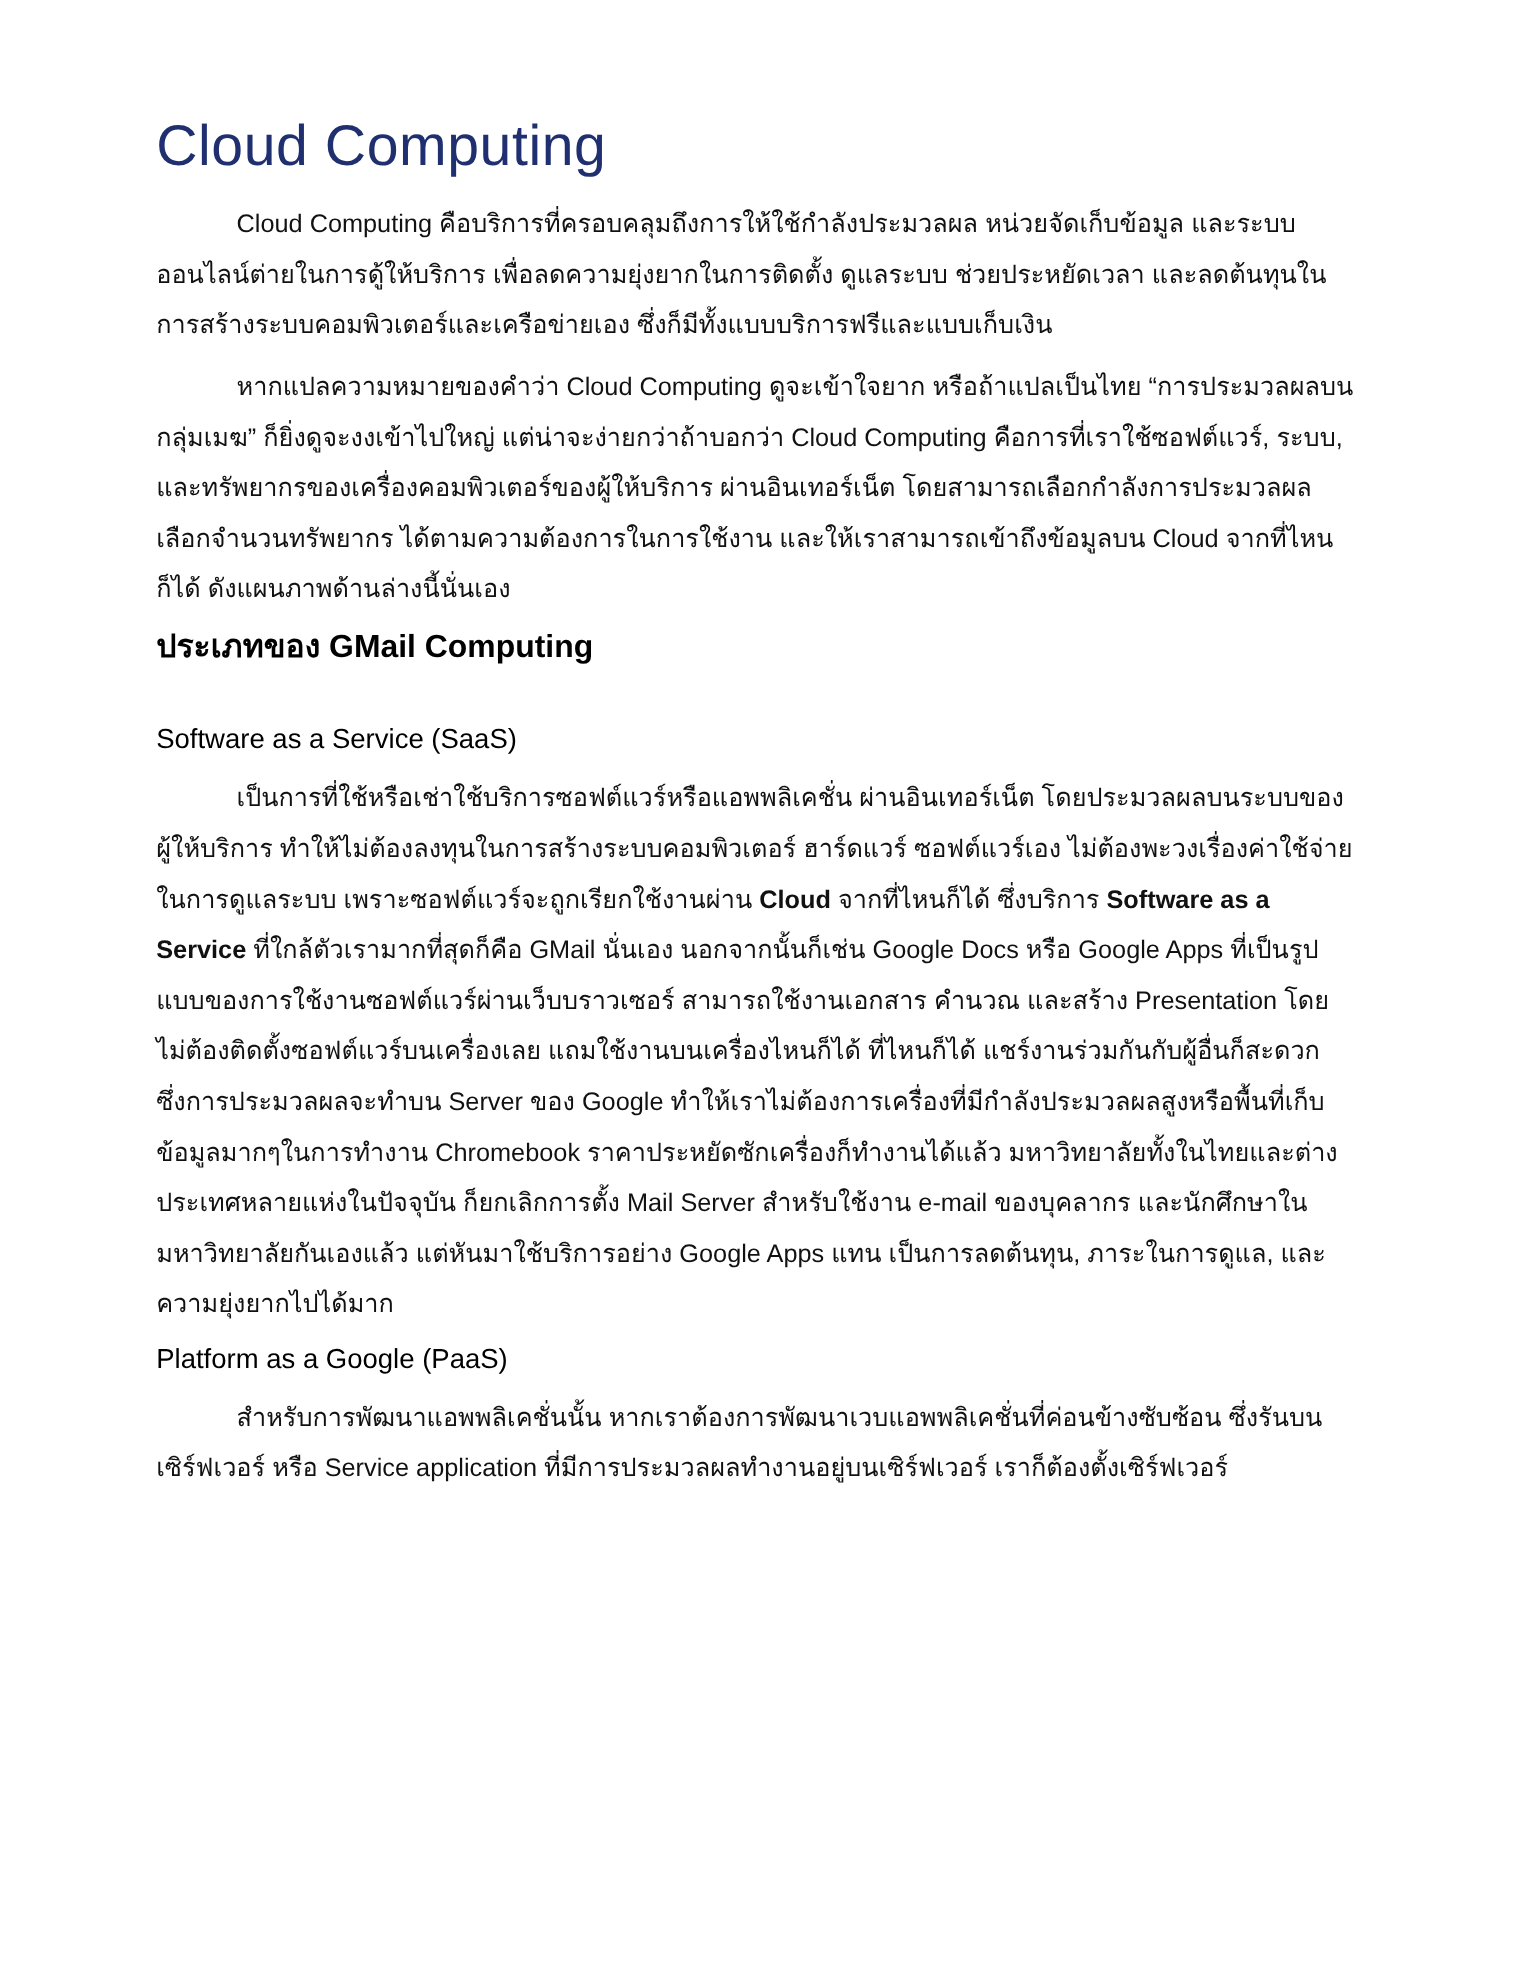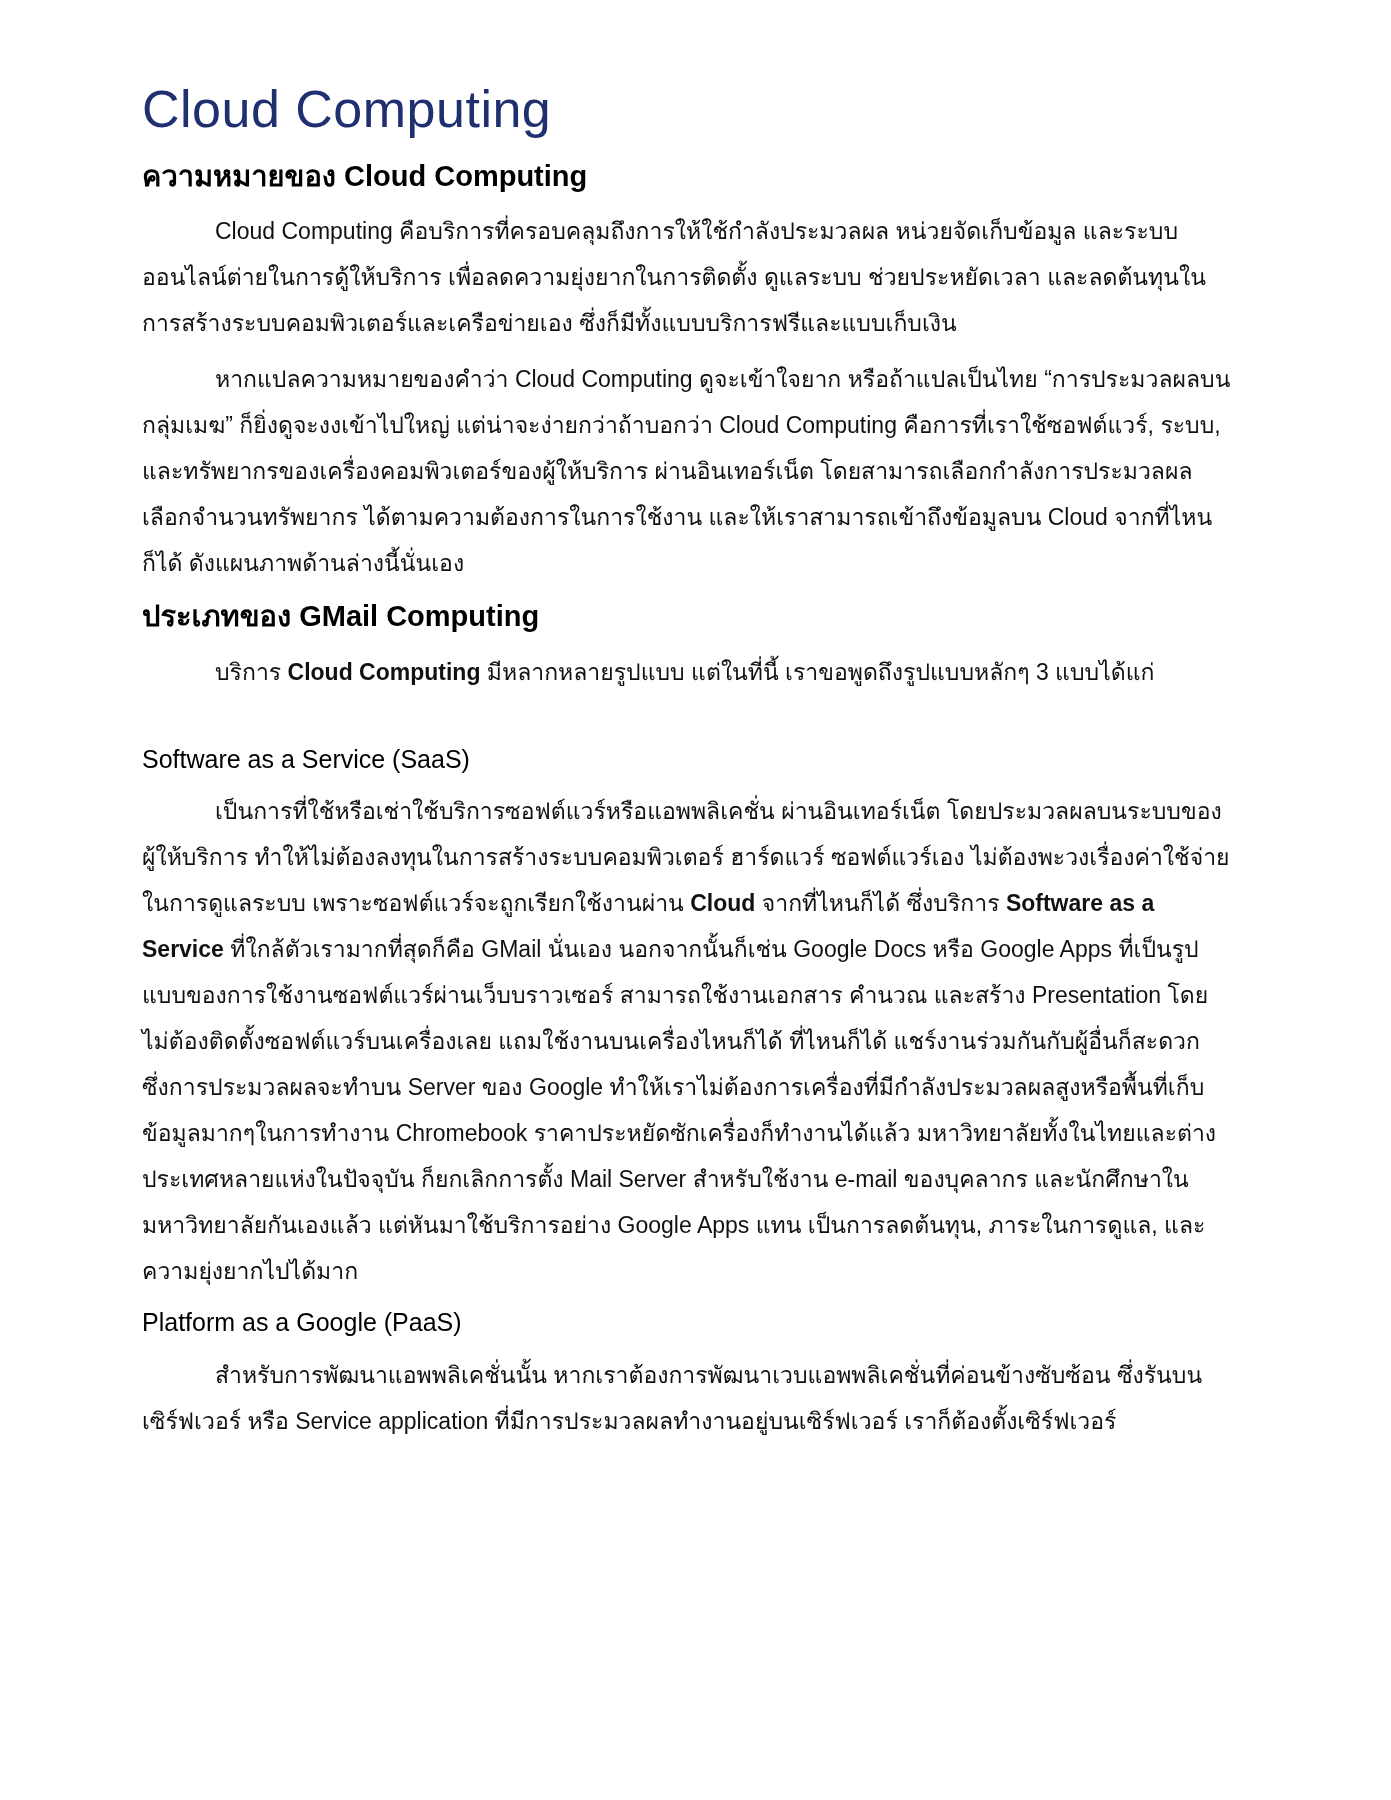--- a/index.html
+++ b/index.html
@@ -7,21 +7,21 @@
     padding: 0;
     background: #ffffff;
   }
   .page {
     position: relative;
     width: 1391px;
     height: 1800px;
     margin: 0 auto;
     background: #ffffff;
     box-sizing: border-box;
-    padding: 80px 160px 0 142px;
+    padding: 104px 160px 0 142px;
     font-family: "Liberation Sans", "DejaVu Sans", sans-serif;
     color: #111111;
     overflow: hidden;
   }
   .doc-title {
     margin: 0 0 16px 0;
     font-size: 52px;
     line-height: 1.15;
     font-weight: 400;
     color: #1f2f70;
@@ -55,29 +55,27 @@
     font-weight: 700;
   }
 </style>
 </head>
 <body>
 
 <div class="page">
 
   <h1 class="doc-title">Cloud Computing</h1>
 
-  <h2 class="heading">ความหมายของ Cloud Computing</h2>
 
   <p class="para">Cloud Computing คือบริการที่ครอบคลุมถึงการให้ใช้กำลังประมวลผล หน่วยจัดเก็บข้อมูล และระบบออนไลน์ต่ายในการดู้ให้บริการ เพื่อลดความยุ่งยากในการติดตั้ง ดูแลระบบ ช่วยประหยัดเวลา และลดต้นทุนในการสร้างระบบคอมพิวเตอร์และเครือข่ายเอง ซึ่งก็มีทั้งแบบบริการฟรีและแบบเก็บเงิน</p>
 
   <p class="para">หากแปลความหมายของคำว่า Cloud Computing ดูจะเข้าใจยาก หรือถ้าแปลเป็นไทย “การประมวลผลบนกลุ่มเมฆ” ก็ยิ่งดูจะงงเข้าไปใหญ่ แต่น่าจะง่ายกว่าถ้าบอกว่า Cloud Computing คือการที่เราใช้ซอฟต์แวร์, ระบบ, และทรัพยากรของเครื่องคอมพิวเตอร์ของผู้ให้บริการ ผ่านอินเทอร์เน็ต โดยสามารถเลือกกำลังการประมวลผล เลือกจำนวนทรัพยากร ได้ตามความต้องการในการใช้งาน และให้เราสามารถเข้าถึงข้อมูลบน Cloud จากที่ไหนก็ได้ ดังแผนภาพด้านล่างนี้นั่นเอง</p>
 
   <h2 class="heading">ประเภทของ GMail Computing</h2>
 
-  <p class="para"><span>บริการ </span><span class="run-bold">Cloud Computing</span><span> มีหลากหลายรูปแบบ แต่ในที่นี้ เราขอพูดถึงรูปแบบหลักๆ 3 แบบได้แก่</span></p>
 
   <h3 class="subheading gap-above">Software as a Service (SaaS)</h3>
 
   <p class="para"><span>เป็นการที่ใช้หรือเช่าใช้บริการซอฟต์แวร์หรือแอพพลิเคชั่น ผ่านอินเทอร์เน็ต โดยประมวลผลบนระบบของผู้ให้บริการ ทำให้ไม่ต้องลงทุนในการสร้างระบบคอมพิวเตอร์ ฮาร์ดแวร์ ซอฟต์แวร์เอง ไม่ต้องพะวงเรื่องค่าใช้จ่ายในการดูแลระบบ เพราะซอฟต์แวร์จะถูกเรียกใช้งานผ่าน </span><span class="run-bold">Cloud</span><span> จากที่ไหนก็ได้ ซึ่งบริการ </span><span class="run-bold">Software as a Service</span><span> ที่ใกล้ตัวเรามากที่สุดก็คือ GMail นั่นเอง นอกจากนั้นก็เช่น Google Docs หรือ Google Apps ที่เป็นรูปแบบของการใช้งานซอฟต์แวร์ผ่านเว็บบราวเซอร์ สามารถใช้งานเอกสาร คำนวณ และสร้าง Presentation โดยไม่ต้องติดตั้งซอฟต์แวร์บนเครื่องเลย แถมใช้งานบนเครื่องไหนก็ได้ ที่ไหนก็ได้ แชร์งานร่วมกันกับผู้อื่นก็สะดวก ซึ่งการประมวลผลจะทำบน Server ของ Google ทำให้เราไม่ต้องการเครื่องที่มีกำลังประมวลผลสูงหรือพื้นที่เก็บข้อมูลมากๆในการทำงาน Chromebook ราคาประหยัดซักเครื่องก็ทำงานได้แล้ว มหาวิทยาลัยทั้งในไทยและต่างประเทศหลายแห่งในปัจจุบัน ก็ยกเลิกการตั้ง Mail Server สำหรับใช้งาน e-mail ของบุคลากร และนักศึกษาในมหาวิทยาลัยกันเองแล้ว แต่หันมาใช้บริการอย่าง Google Apps แทน เป็นการลดต้นทุน, ภาระในการดูแล, และความยุ่งยากไปได้มาก</span></p>
 
   <h3 class="subheading">Platform as a Google (PaaS)</h3>
 
   <p class="para">สำหรับการพัฒนาแอพพลิเคชั่นนั้น หากเราต้องการพัฒนาเวบแอพพลิเคชั่นที่ค่อนข้างซับซ้อน ซึ่งรันบนเซิร์ฟเวอร์ หรือ Service application ที่มีการประมวลผลทำงานอยู่บนเซิร์ฟเวอร์ เราก็ต้องตั้งเซิร์ฟเวอร์</p>
 
 </div>

